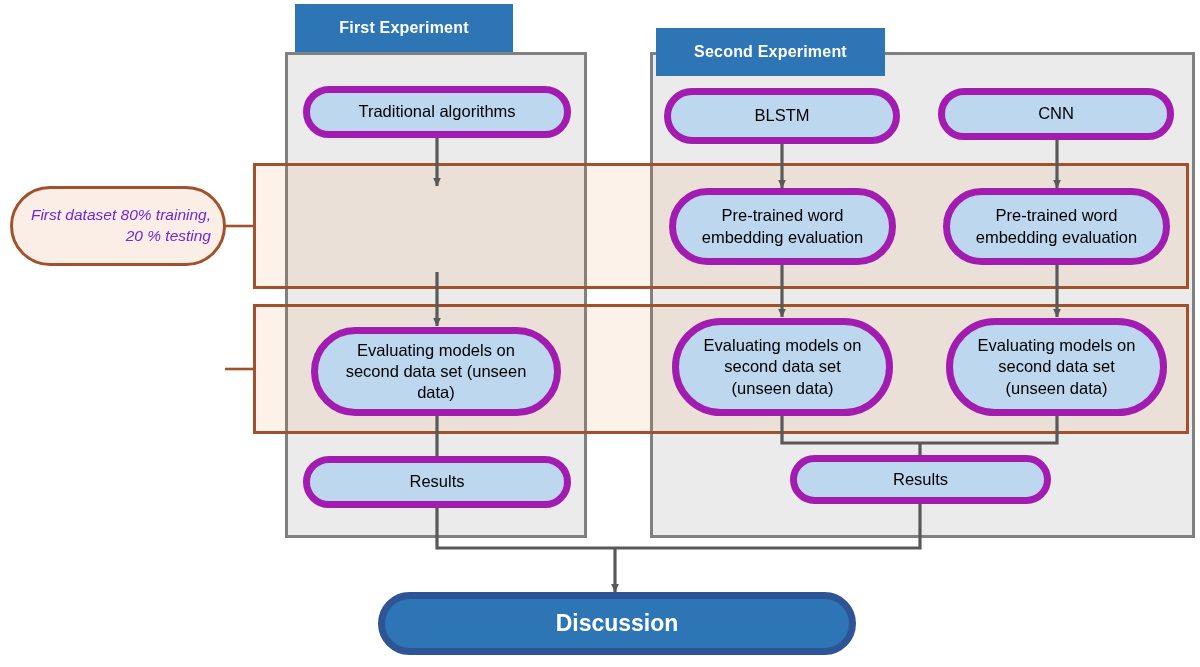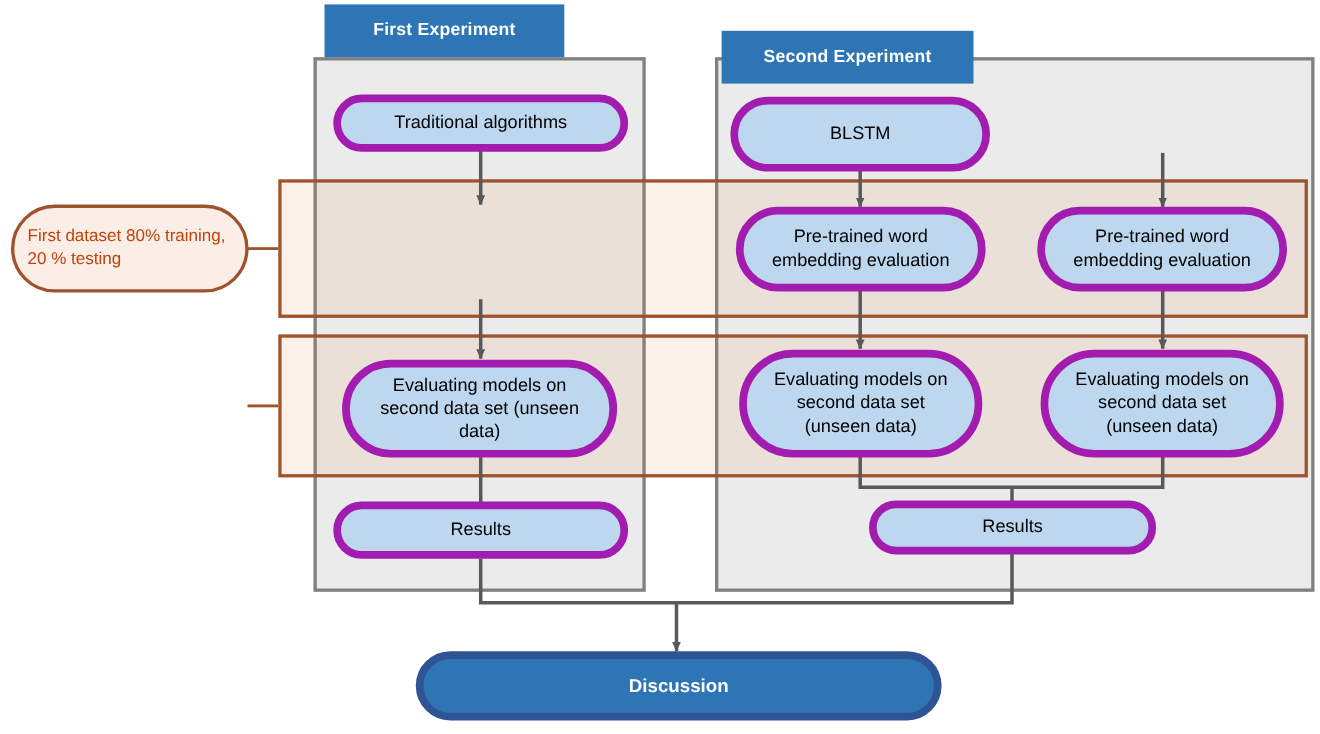--- a/index.html
+++ b/index.html
@@ -60,39 +60,40 @@
     color: #000000;
     font-size: 16.5px;
     line-height: 1.28;
     padding: 2px 14px;
   }
   .node.final {
     background: #2e75b6;
     border-color: #2f5496;
     color: #ffffff;
     font-weight: bold;
-    font-size: 17px;
+    font-size: 23px;
     text-align: right;
   }
 
   
   .callout {
     position: absolute;
     box-sizing: border-box;
     display: flex;
     align-items: center;
     justify-content: center;
-    text-align: left;
+    text-align: right;
     background: #fbeee6;
     border: 3px solid #a0522d;
     border-radius: 999px;
-    color: #c2410c;
+    color: #6d28d9;
     font-size: 15.5px;
     line-height: 1.35;
     padding: 2px 12px;
+    font-style: italic;
   }
 
   
   #connectors {
     position: absolute;
     left: 0;
     top: 0;
     width: 1200px;
     height: 667px;
     pointer-events: none;
@@ -140,22 +141,23 @@
     <g stroke="#a0522d" stroke-width="2.6" fill="none">
       <line x1="225" y1="226" x2="253" y2="226"></line>
       <line x1="225" y1="369" x2="253" y2="369"></line>
     </g>
   </svg>
 
   <div class="callout" style="left:10px; top:186px; width:216px; height:80px;">First dataset 80% training, 20 % testing</div>
 
   <div class="node" style="left:303px; top:86px; width:268px; height:52px;">Traditional algorithms</div>
 
-  <div class="node" style="left:664px; top:88px; width:236px; height:68px;">BLSTM</div>
+  <div class="node" style="left:664px; top:88px; width:236px; height:56px;">BLSTM</div>
 
+  <div class="node" style="left:938px; top:88px; width:236px; height:52px;">CNN</div>
 
 
   <div class="node" style="left:669px; top:188px; width:227px; height:77px;">Pre-trained word embedding evaluation</div>
 
   <div class="node" style="left:943px; top:188px; width:227px; height:77px;">Pre-trained word embedding evaluation</div>
 
   <div class="node" style="left:311px; top:327px; width:250px; height:89px;">Evaluating models on second data set (unseen data)</div>
 
   <div class="node" style="left:672px; top:318px; width:221px; height:98px;">Evaluating models on second data set (unseen data)</div>
 

